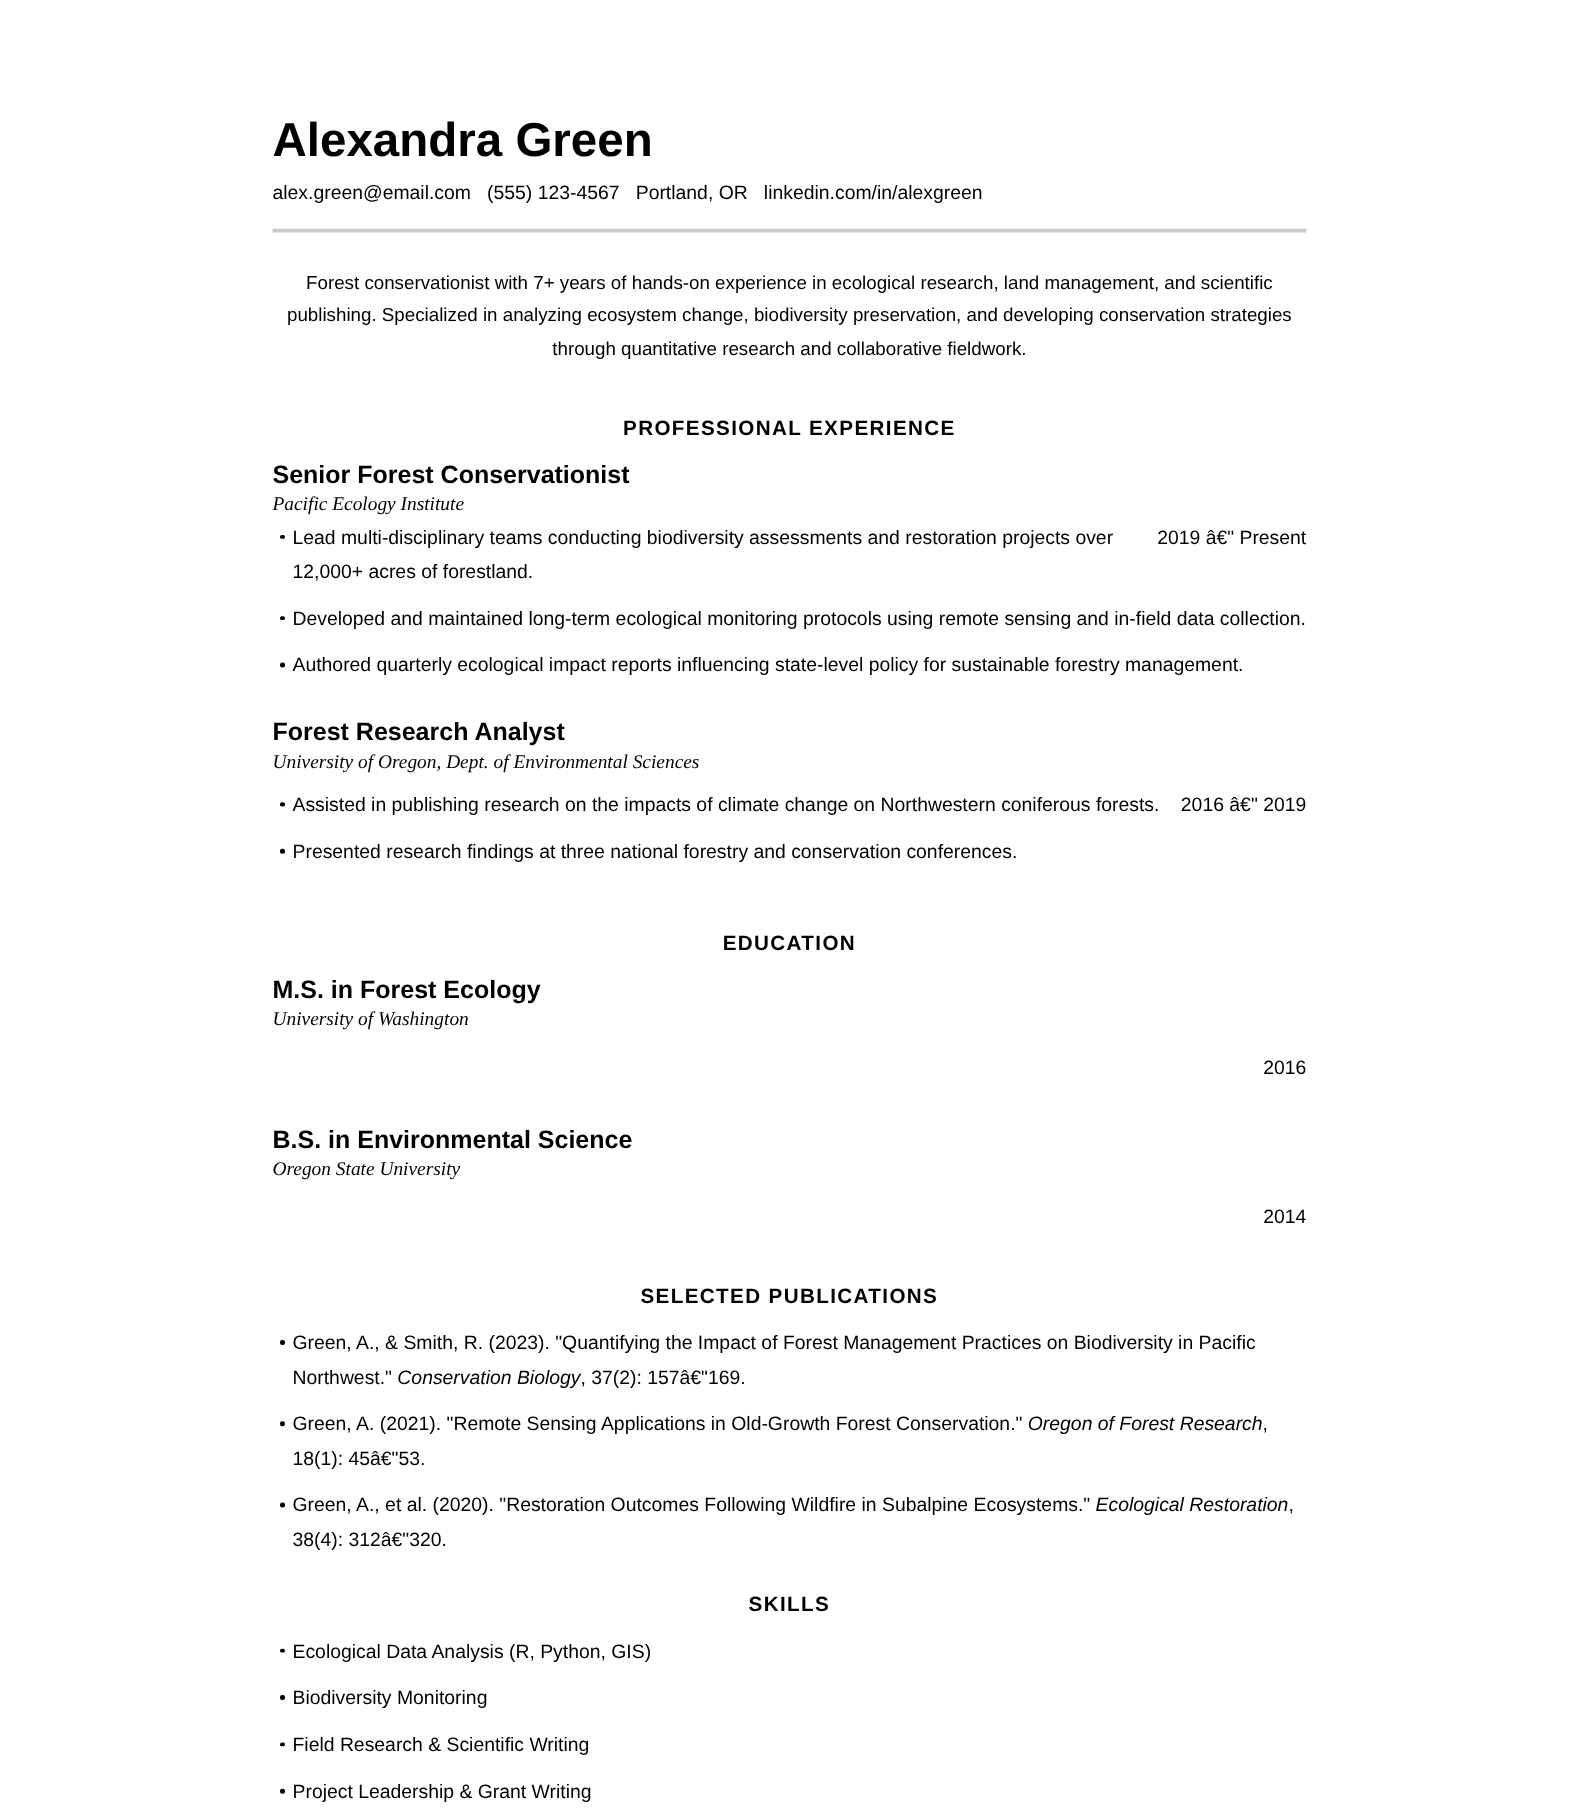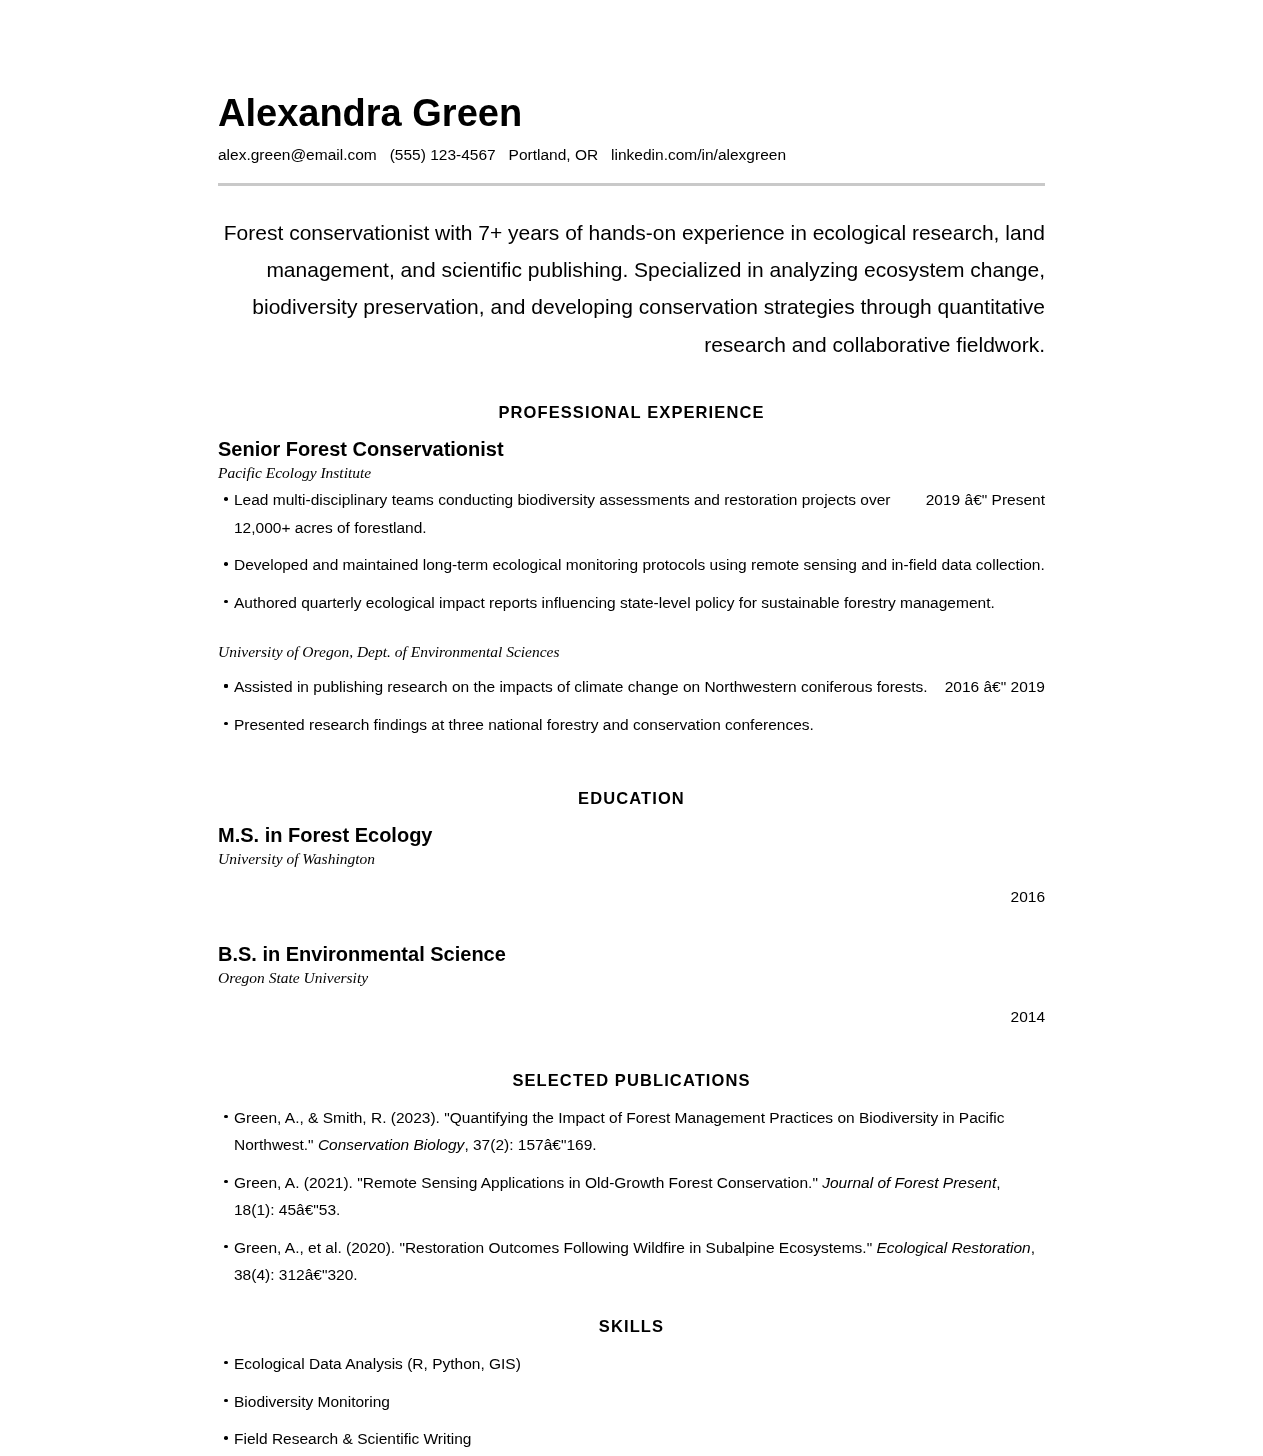--- a/index.html
+++ b/index.html
@@ -40,24 +40,24 @@
   .rule {
     height: 0;
     border: 0;
     border-top: 3px solid #c9c9c9;
     margin: 0 0 28px 0;
     width: 100%;
   }
 
   
   .summary {
-    font-size: 21px;
+    font-size: 15px;
     line-height: 1.78;
     margin: 0 0 40px 0;
-    text-align: right;
+    text-align: center;
   }
 
   
   .section {
     margin: 0 0 6px 0;
   }
   .section-title {
     font-size: 16.5px;
     font-weight: bold;
     letter-spacing: 1.1px;
@@ -158,20 +158,21 @@
       <div class="entry-title">Senior Forest Conservationist</div>
       <div class="entry-org">Pacific Ecology Institute</div>
       <ul class="bullets">
         <li><span class="entry-date-float">2019 â€" Present</span><span>Lead multi-disciplinary teams conducting biodiversity assessments and restoration projects over 12,000+ acres of forestland.</span></li>
         <li>Developed and maintained long-term ecological monitoring protocols using remote sensing and in-field data collection.</li>
         <li>Authored quarterly ecological impact reports influencing state-level policy for sustainable forestry management.</li>
       </ul>
     </div>
 
     <div class="exp-block">
+      <div class="entry-title">Forest Research Analyst</div>
       <div class="entry-org">University of Oregon, Dept. of Environmental Sciences</div>
       <ul class="bullets">
         <li><span class="entry-date-float">2016 â€" 2019</span></li>
         <li>Assisted in publishing research on the impacts of climate change on Northwestern coniferous forests.</li>
         <li>Presented research findings at three national forestry and conservation conferences.</li>
       </ul>
     </div>
   </div>
 
   <div class="gap-experience"></div>
@@ -193,30 +194,31 @@
       <div class="entry-date-block">2014</div>
     </div>
   </div>
 
   <div class="gap-pubs"></div>
 
   <div class="section">
     <div class="section-title">SELECTED PUBLICATIONS</div>
     <ul class="bullets">
       <li><span>Green, A., &amp; Smith, R. (2023). "Quantifying the Impact of Forest Management Practices on Biodiversity in Pacific Northwest." </span><span class="it">Conservation Biology</span><span>, 37(2): 157â€"169.</span></li>
-      <li><span>Green, A. (2021). "Remote Sensing Applications in Old-Growth Forest Conservation." </span><span class="it">Journal of Forest Present</span><span>, 18(1): 45â€"53.</span></li>
+      <li><span>Green, A. (2021). "Remote Sensing Applications in Old-Growth Forest Conservation." </span><span class="it">Oregon of Forest Research</span><span>, 18(1): 45â€"53.</span></li>
       <li><span>Green, A., et al. (2020). "Restoration Outcomes Following Wildfire in Subalpine Ecosystems." </span><span class="it">Ecological Restoration</span><span>, 38(4): 312â€"320.</span></li>
     </ul>
   </div>
 
   <div class="gap-skills"></div>
 
   <div class="section">
     <div class="section-title">SKILLS</div>
     <ul class="bullets">
       <li>Ecological Data Analysis (R, Python, GIS)</li>
       <li>Biodiversity Monitoring</li>
       <li>Field Research &amp; Scientific Writing</li>
+      <li>Project Leadership &amp; Grant Writing</li>
 
     </ul>
   </div>
 
 </div>
 
 </body></html>

